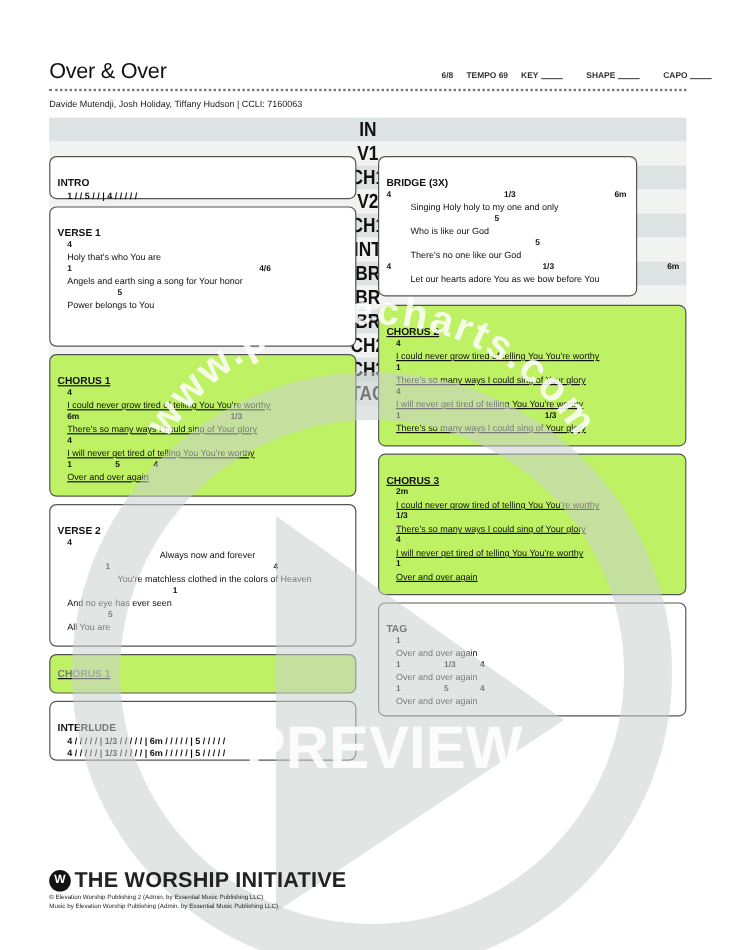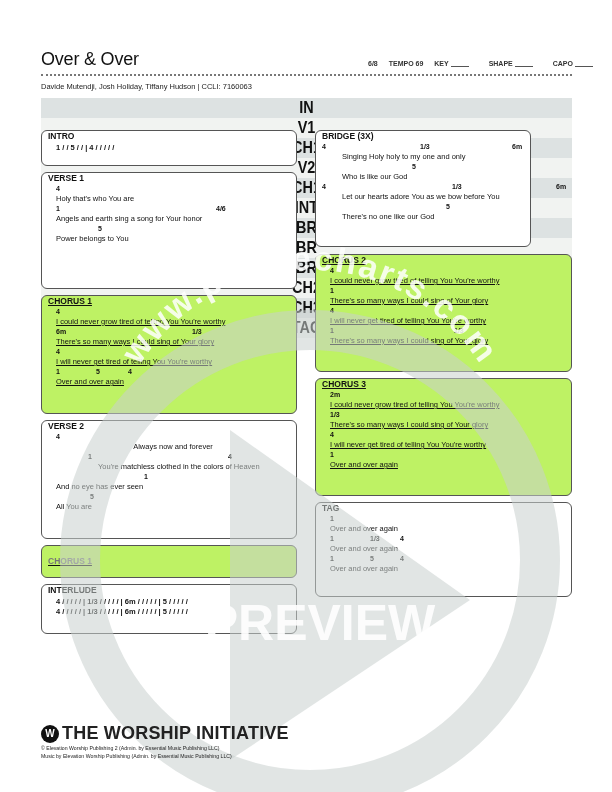--- a/index.html
+++ b/index.html
@@ -14,21 +14,21 @@
   .credits { position: absolute; left: 41px; top: 82px; font-size: 7.5px; color: #222; white-space: nowrap; }
 
   .roadmap { position: absolute; left: 41px; top: 98px; width: 531px; height: 26px; display: flex; flex-direction: column; }
   .roadmap .cell { flex: 1; display: flex; align-items: center; justify-content: center;
     font-family: "Liberation Sans", sans-serif; font-weight: bold; font-size: 17px; color: #111;
     transform: scaleX(0.85); }
   .roadmap .cell-wrap { flex: 1; display: flex; align-items: center; justify-content: center; }
   .roadmap .cell-wrap.dark { background: #dde2e2; }
   .roadmap .cell-wrap.light { background: #f1f3f1; }
 
-  .box { position: absolute; border: 1px solid #555; border-radius: 6px; background: #fff; padding: 0 6px; }
+  .box { position: absolute; border: 1px solid #555; border-radius: 6px; background: #fff; padding: 16px 6px; }
   .box.shaded { background: #bef264; text-decoration: underline; }
   .box-title { font-size: 8.5px; font-weight: bold; color: #111; margin-bottom: 2px; }
   .line { padding-left: 8px; }
   .chord { font-size: 7px; font-weight: bold; height: 9px; position: relative; white-space: pre; }
   .chord span { position: absolute; top: 0; }
   .lyric { font-size: 7.5px; height: 11px; white-space: nowrap; }
   .progression { font-size: 7.5px; font-weight: bold; padding-left: 8px; white-space: nowrap; height: 10px; }
 
   .watermark { position: absolute; left: 0; top: 0; width: 612px; height: 792px; pointer-events: none; }
 
@@ -172,26 +172,26 @@
   <div class="lines">
       <div class="line">
         <div class="chord"><span style="left: -8px;">4</span><span style="left: 90px;">1/3</span><span style="left: 182px;">6m</span></div>
         <div class="lyric" style="padding-left: 12px;">Singing Holy holy    to my one and only</div>
       </div>
       <div class="line">
         <div class="chord"><span style="left: 82px;">5</span></div>
         <div class="lyric" style="padding-left: 12px;">Who is like our God</div>
       </div>
       <div class="line">
+        <div class="chord"><span style="left: 116px;">5</span></div>
+        <div class="lyric" style="padding-left: 12px;">There's no one like our God</div>
+      </div>
+      <div class="line">
         <div class="chord"><span style="left: -8px;">4</span><span style="left: 122px;">1/3</span><span style="left: 226px;">6m</span></div>
         <div class="lyric" style="padding-left: 12px;">Let our hearts adore You    as we bow before You</div>
-      </div>
-      <div class="line">
-        <div class="chord"><span style="left: 116px;">5</span></div>
-        <div class="lyric" style="padding-left: 12px;">There's no one like our God</div>
       </div>
     </div>
 </div>
 
 <div class="box shaded" style="left:315px; top:254px; width:257px; height:118px;">
   <div class="box-title">CHORUS 2</div>
   <div class="lines">
       <div class="line">
         <div class="chord"><span style="left: 0px;">4</span></div>
         <div class="lyric" style="padding-left: 0px;">I could never grow tired of telling You You're worthy</div>

